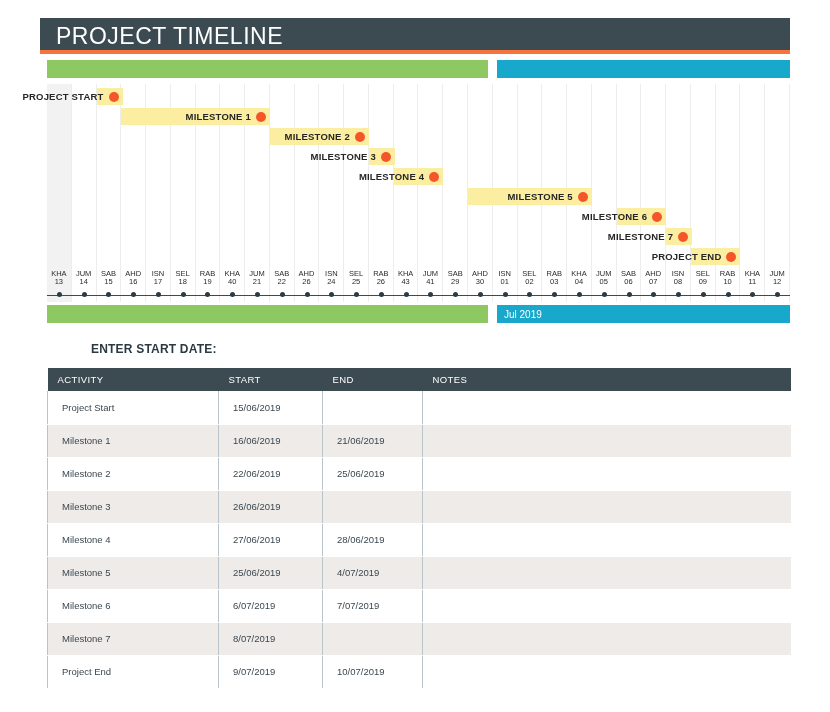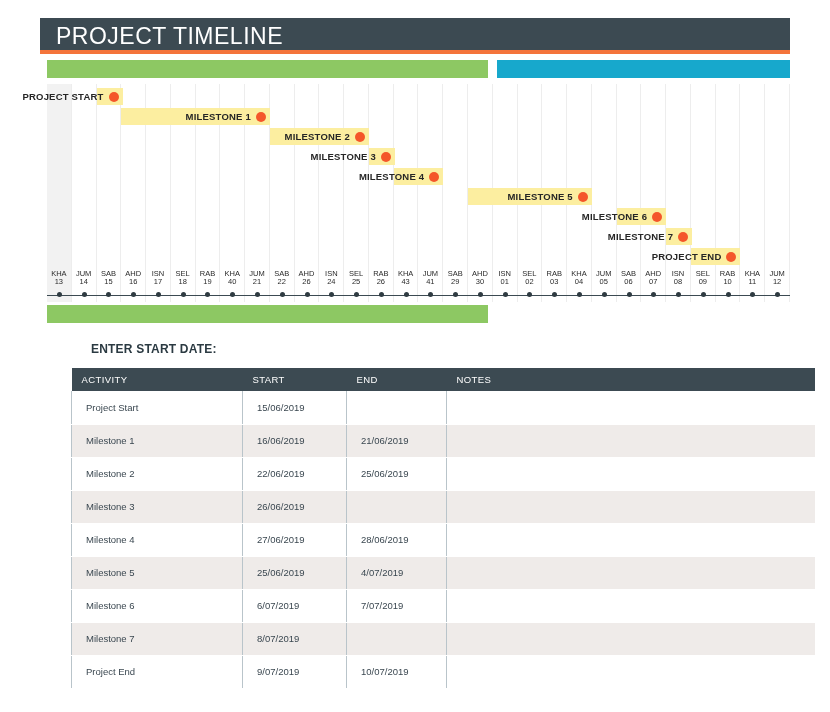--- a/index.html
+++ b/index.html
@@ -191,21 +191,20 @@
   }
 
   
   #activity-table {
     position: absolute;
     left: 47px;
     top: 368px;
     width: 743px;
     border-collapse: collapse;
     table-layout: fixed;
-    margin-left: 24px;
   }
   #activity-table th {
     background: #3C4A52;
     color: #ffffff;
     font-size: 9.5px;
     font-weight: 400;
     text-align: left;
     padding: 6px 0 6px 10px;
     letter-spacing: 0.4px;
     height: 22px;
@@ -445,20 +444,21 @@
     </div>
     <div class="day-cell" style="left: 718.233px; width: 24.7667px;">
       <span class="day-name">JUM</span>
       <span class="day-num">12</span>
     </div>
   </div>
 <div id="axis-line"></div>
 
 <div id="footer-bar-row">
     <div class="month-bar" style="left: 0px; width: 441px; background: rgb(141, 200, 99);"></div>
+    <div class="month-bar" style="left: 450px; width: 293px; background: rgb(23, 168, 204);">Jul 2019</div>
   </div>
 
 <div id="start-date-row">
   <span id="start-date-label">ENTER START DATE:</span>
 </div>
 
 <table id="activity-table">
   <colgroup>
     <col class="col-activity">
       <col class="col-start">

